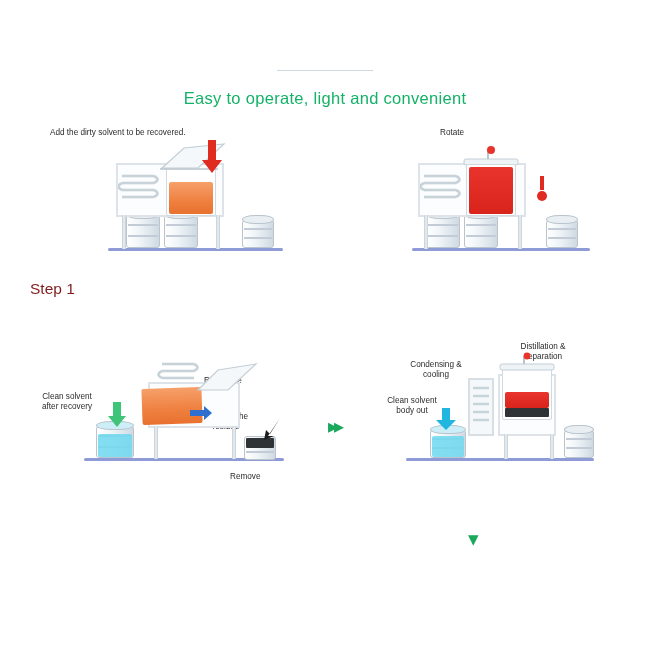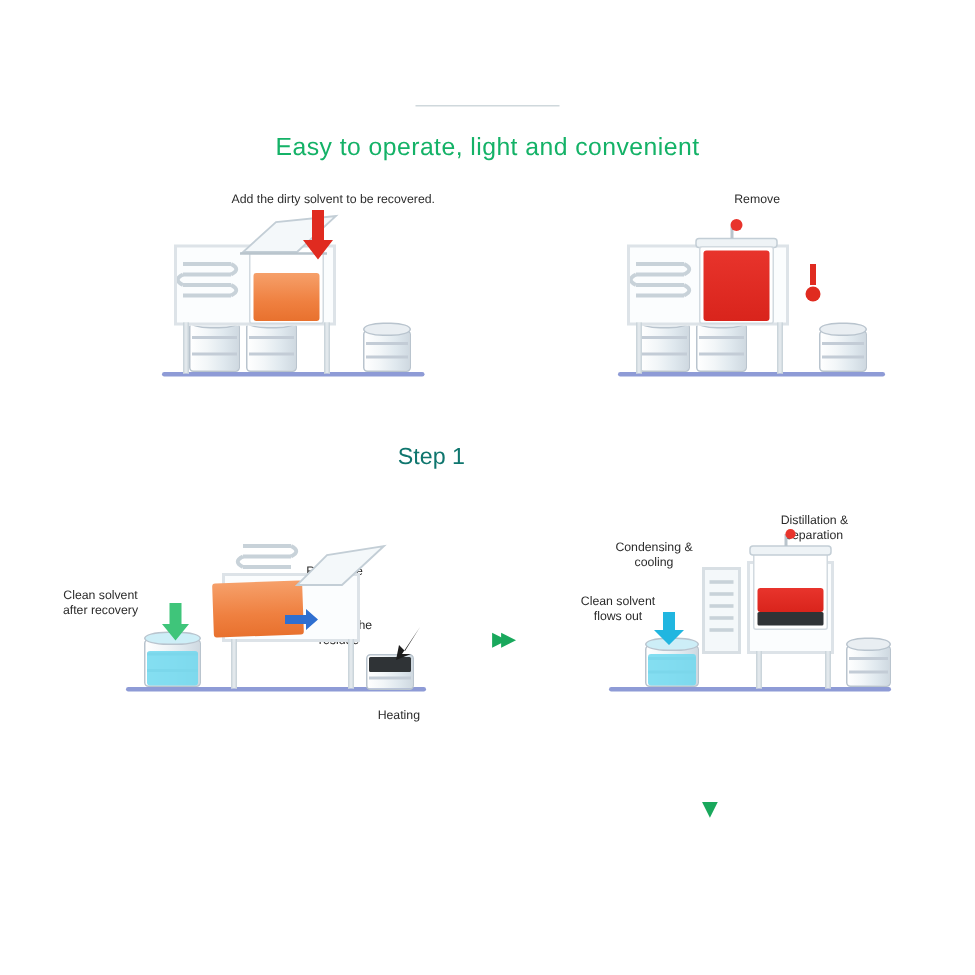--- a/index.html
+++ b/index.html
@@ -54,24 +54,24 @@
   .cell.tr { left: 340px; top: 0px; }
   .cell.bl { left: 30px;  top: 210px; }
   .cell.br { left: 340px; top: 210px; }
 
   .scene {
     position: relative;
     width: 280px;
     height: 160px;
   }
   .step-label {
-    text-align: right;
-    color: #0f766e;
+    text-align: left;
+    color: #7f1d1d;
     font-size: 15.5px;
-    margin-top: 16px;
+    margin-top: 0;
   }
 
   
   .arrow {
     position: absolute;
     color: #19a85c;
     font-size: 20px;
     letter-spacing: -4px;
     line-height: 1;
     user-select: none;
@@ -137,21 +137,21 @@
   .red-arrow {
     position: absolute;
     color: #e02b20;
   }
 
   .caption {
     position: absolute;
     font-size: 8.2px;
     color: #2b2b2b;
     line-height: 1.25;
-    text-align: right;
+    text-align: left;
     white-space: nowrap;
   }
   .caption.wrap { white-space: normal; text-align: center; }
 
   .cyan-liq {
     position: absolute;
     background: #6fd8ef;
     opacity: .85;
     border-radius: 2px;
   }
@@ -215,21 +215,21 @@
       <svg class="red-arrow" style="left:172px; top:20px;" width="20" height="34" viewBox="0 0 20 34">
         <path d="M6 0 H14 V20 H20 L10 33 L0 20 H6 Z" fill="#e02b20"></path>
       </svg>
     </div>
     <div class="step-label">Step 1</div>
   </div>
 
   <div class="cell tr">
     <div class="scene">
 
-      <div class="caption" style="left:100px; top:8px; width:80px;">Remove</div>
+      <div class="caption" style="left:100px; top:8px; width:80px;">Rotate</div>
 
       <div class="ground" style="left:72px; top:128px; width:178px;"></div>
 
       <div class="drum" style="left:86px; top:95px; width:34px; height:33px;"></div>
       <div class="drum-top" style="left:86px; top:90px; width:34px; height:9px;"></div>
       <div class="drum" style="left:124px; top:95px; width:34px; height:33px;"></div>
       <div class="drum-top" style="left:124px; top:90px; width:34px; height:9px;"></div>
       <div class="drum" style="left:206px; top:100px; width:32px; height:28px;"></div>
       <div class="drum-top" style="left:206px; top:95px; width:32px; height:9px;"></div>
 
@@ -264,21 +264,21 @@
       </svg>
     </div>
   </div>
 
   <div class="cell bl">
     <div class="scene">
 
       <div class="caption wrap" style="left:6px; top:62px; width:62px;">Clean solvent after recovery</div>
       <div class="caption wrap" style="left:166px; top:46px; width:54px;">Rotate the body</div>
       <div class="caption wrap" style="left:168px; top:82px; width:56px;">Remove the residue</div>
-      <div class="caption" style="left:200px; top:142px; width:50px;">Heating</div>
+      <div class="caption" style="left:200px; top:142px; width:50px;">Remove</div>
 
       <div class="ground" style="left:54px; top:128px; width:200px;"></div>
 
       <div class="drum" style="left:66px; top:96px; width:38px; height:32px;"></div>
       <div class="cyan-liq" style="left:68px; top:104px; width:34px; height:23px;"></div>
       <div class="drum-top" style="left:66px; top:91px; width:38px; height:9px; background:#cdeef7;"></div>
 
       <svg style="position:absolute; left:78px; top:72px;" width="18" height="26" viewBox="0 0 18 26">
         <path d="M5 0 H13 V14 H18 L9 25 L0 14 H5 Z" fill="#3fc57a"></path>
       </svg>
@@ -313,21 +313,21 @@
         <path d="M18 0 L6 18 L12 18 L2 22 L4 12 L8 16 Z" fill="#1d1d1d"></path>
       </svg>
     </div>
   </div>
 
   <div class="cell br">
     <div class="scene">
 
       <div class="caption wrap" style="left:62px; top:30px; width:68px;">Condensing &amp; cooling</div>
       <div class="caption wrap" style="left:166px; top:12px; width:74px;">Distillation &amp; separation</div>
-      <div class="caption wrap" style="left:42px; top:66px; width:60px;">Clean solvent flows out</div>
+      <div class="caption wrap" style="left:42px; top:66px; width:60px;">Clean solvent body out</div>
 
       <div class="ground" style="left:66px; top:128px; width:188px;"></div>
 
       <div class="drum" style="left:90px; top:100px; width:36px; height:28px;"></div>
       <div class="cyan-liq" style="left:92px; top:106px; width:32px; height:21px;"></div>
       <div class="drum-top" style="left:90px; top:95px; width:36px; height:9px; background:#cdeef7;"></div>
 
       <svg style="position:absolute; left:96px; top:78px;" width="20" height="22" viewBox="0 0 20 22">
         <path d="M6 0 H14 V12 H20 L10 22 L0 12 H6 Z" fill="#21b6e0"></path>
       </svg>

